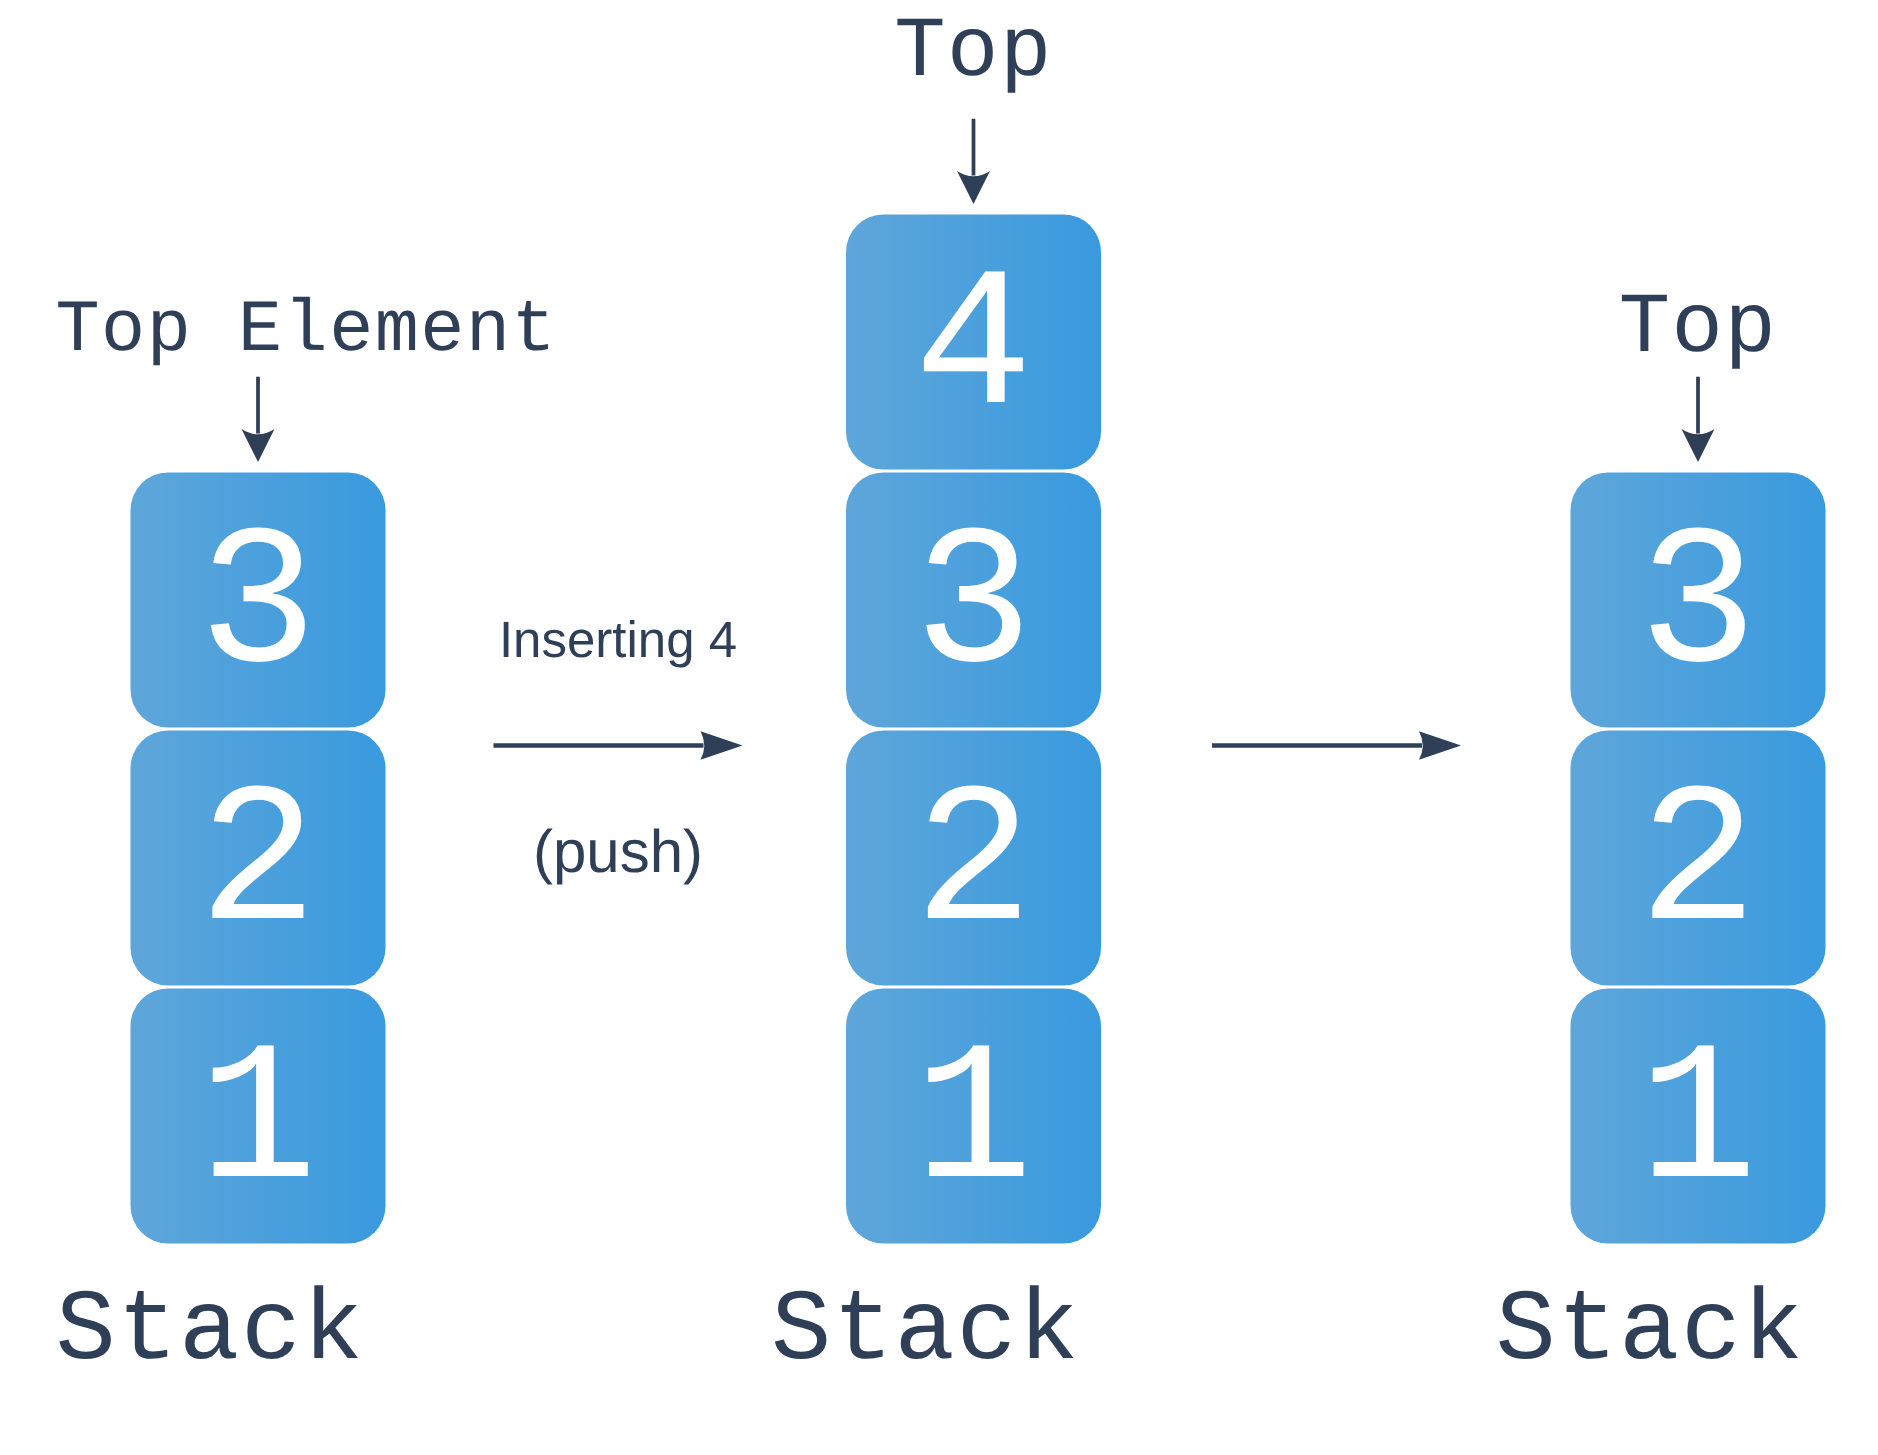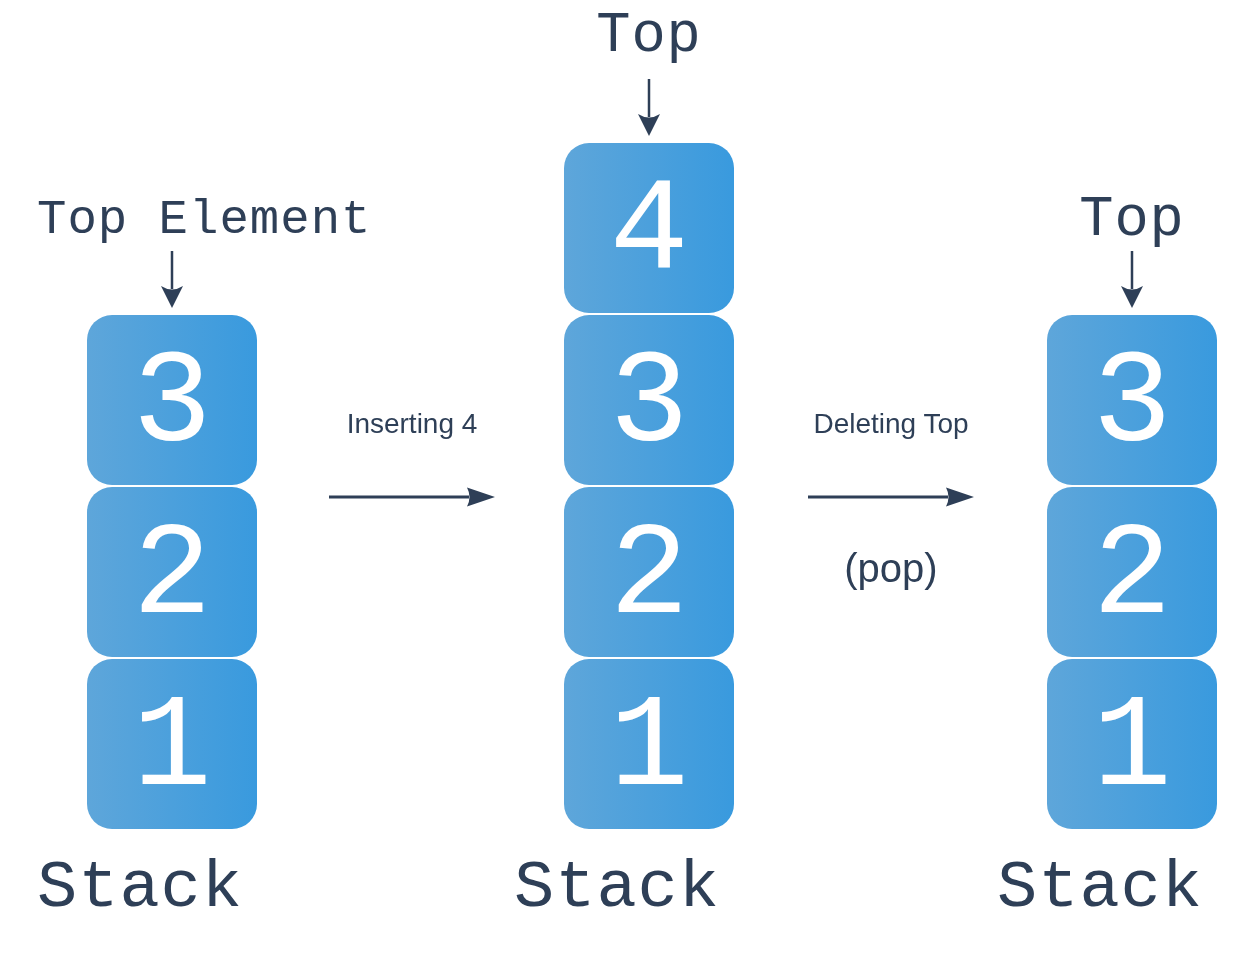--- a/index.html
+++ b/index.html
@@ -90,21 +90,21 @@
     width: 230px;
     text-align: center;
   }
   .op-push { left: 297px; }
   .op-pop  { left: 776px; }
 
   .op-label {
     position: absolute;
     top: 408px;
     width: 100%;
-    font-size: 28px;
+    font-size: 34px;
     white-space: nowrap;
   }
   .op-arrow {
     position: absolute;
     top: 484px;
     left: 50%;
     transform: translateX(-50%);
   }
   .op-sub {
     position: absolute;
@@ -134,44 +134,43 @@
     </div>
     <div class="caption">Stack</div>
   </section>
 
   <div class="op-group op-push">
     <div class="op-label">Inserting 4</div>
     <svg class="op-arrow" width="168" height="26" viewBox="0 0 168 26">
       <line class="stroke" x1="1" y1="13" x2="141" y2="13" stroke-width="3"></line>
       <path class="fill" d="M 167 13 L 139 3.5 Q 144 13 139 22.5 Z"></path>
     </svg>
+    <div class="op-sub">(push)</div>
   </div>
 
   <section class="column col-push">
     <div class="pointer-label">Top</div>
     <svg class="down-arrow" width="36" height="58" viewBox="0 0 36 58">
       <line class="stroke" x1="18" y1="0" x2="18" y2="38" stroke-width="2.5"></line>
       <path class="fill" d="M 18 57 L 7 35 Q 18 42 29 35 Z"></path>
     </svg>
     <div class="boxes">
       <div class="box">4</div>
       <div class="box">3</div>
       <div class="box">2</div>
       <div class="box">1</div>
     </div>
     <div class="caption">Stack</div>
   </section>
 
   <div class="op-group op-pop">
-    <div class="op-label">Deleting Top</div>
     <svg class="op-arrow" width="168" height="26" viewBox="0 0 168 26">
       <line class="stroke" x1="1" y1="13" x2="141" y2="13" stroke-width="3"></line>
       <path class="fill" d="M 167 13 L 139 3.5 Q 144 13 139 22.5 Z"></path>
     </svg>
-    <div class="op-sub">(pop)</div>
   </div>
 
   <section class="column col-pop">
     <div class="pointer-label">Top</div>
     <svg class="down-arrow" width="36" height="58" viewBox="0 0 36 58">
       <line class="stroke" x1="18" y1="0" x2="18" y2="38" stroke-width="2.5"></line>
       <path class="fill" d="M 18 57 L 7 35 Q 18 42 29 35 Z"></path>
     </svg>
     <div class="boxes">
       <div class="box">3</div>

